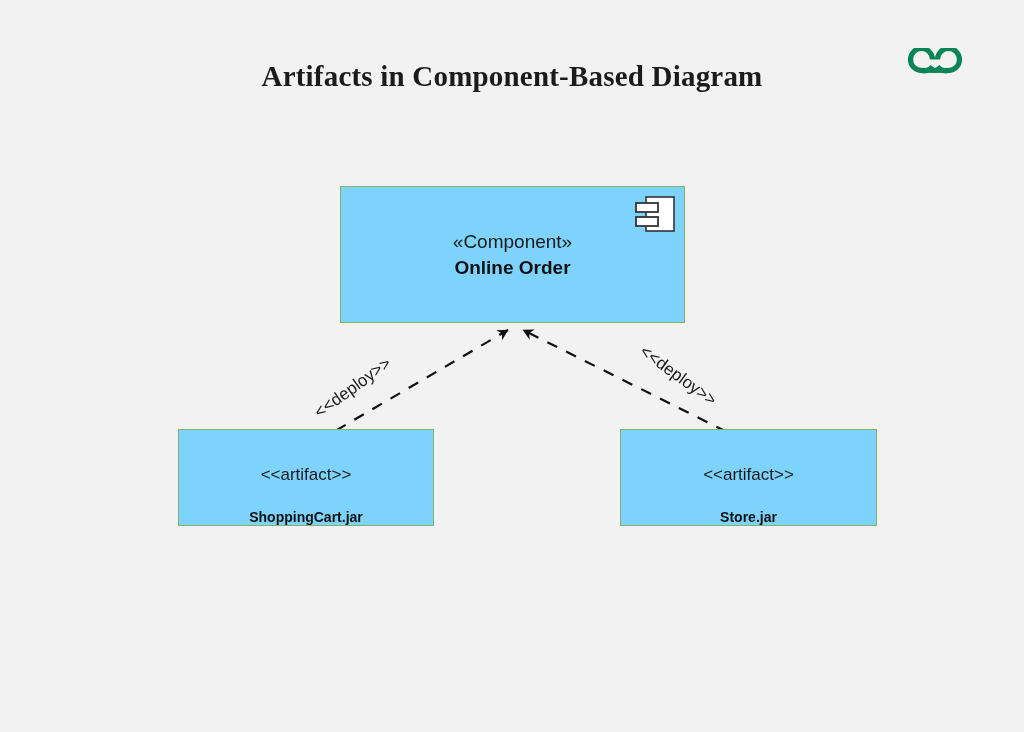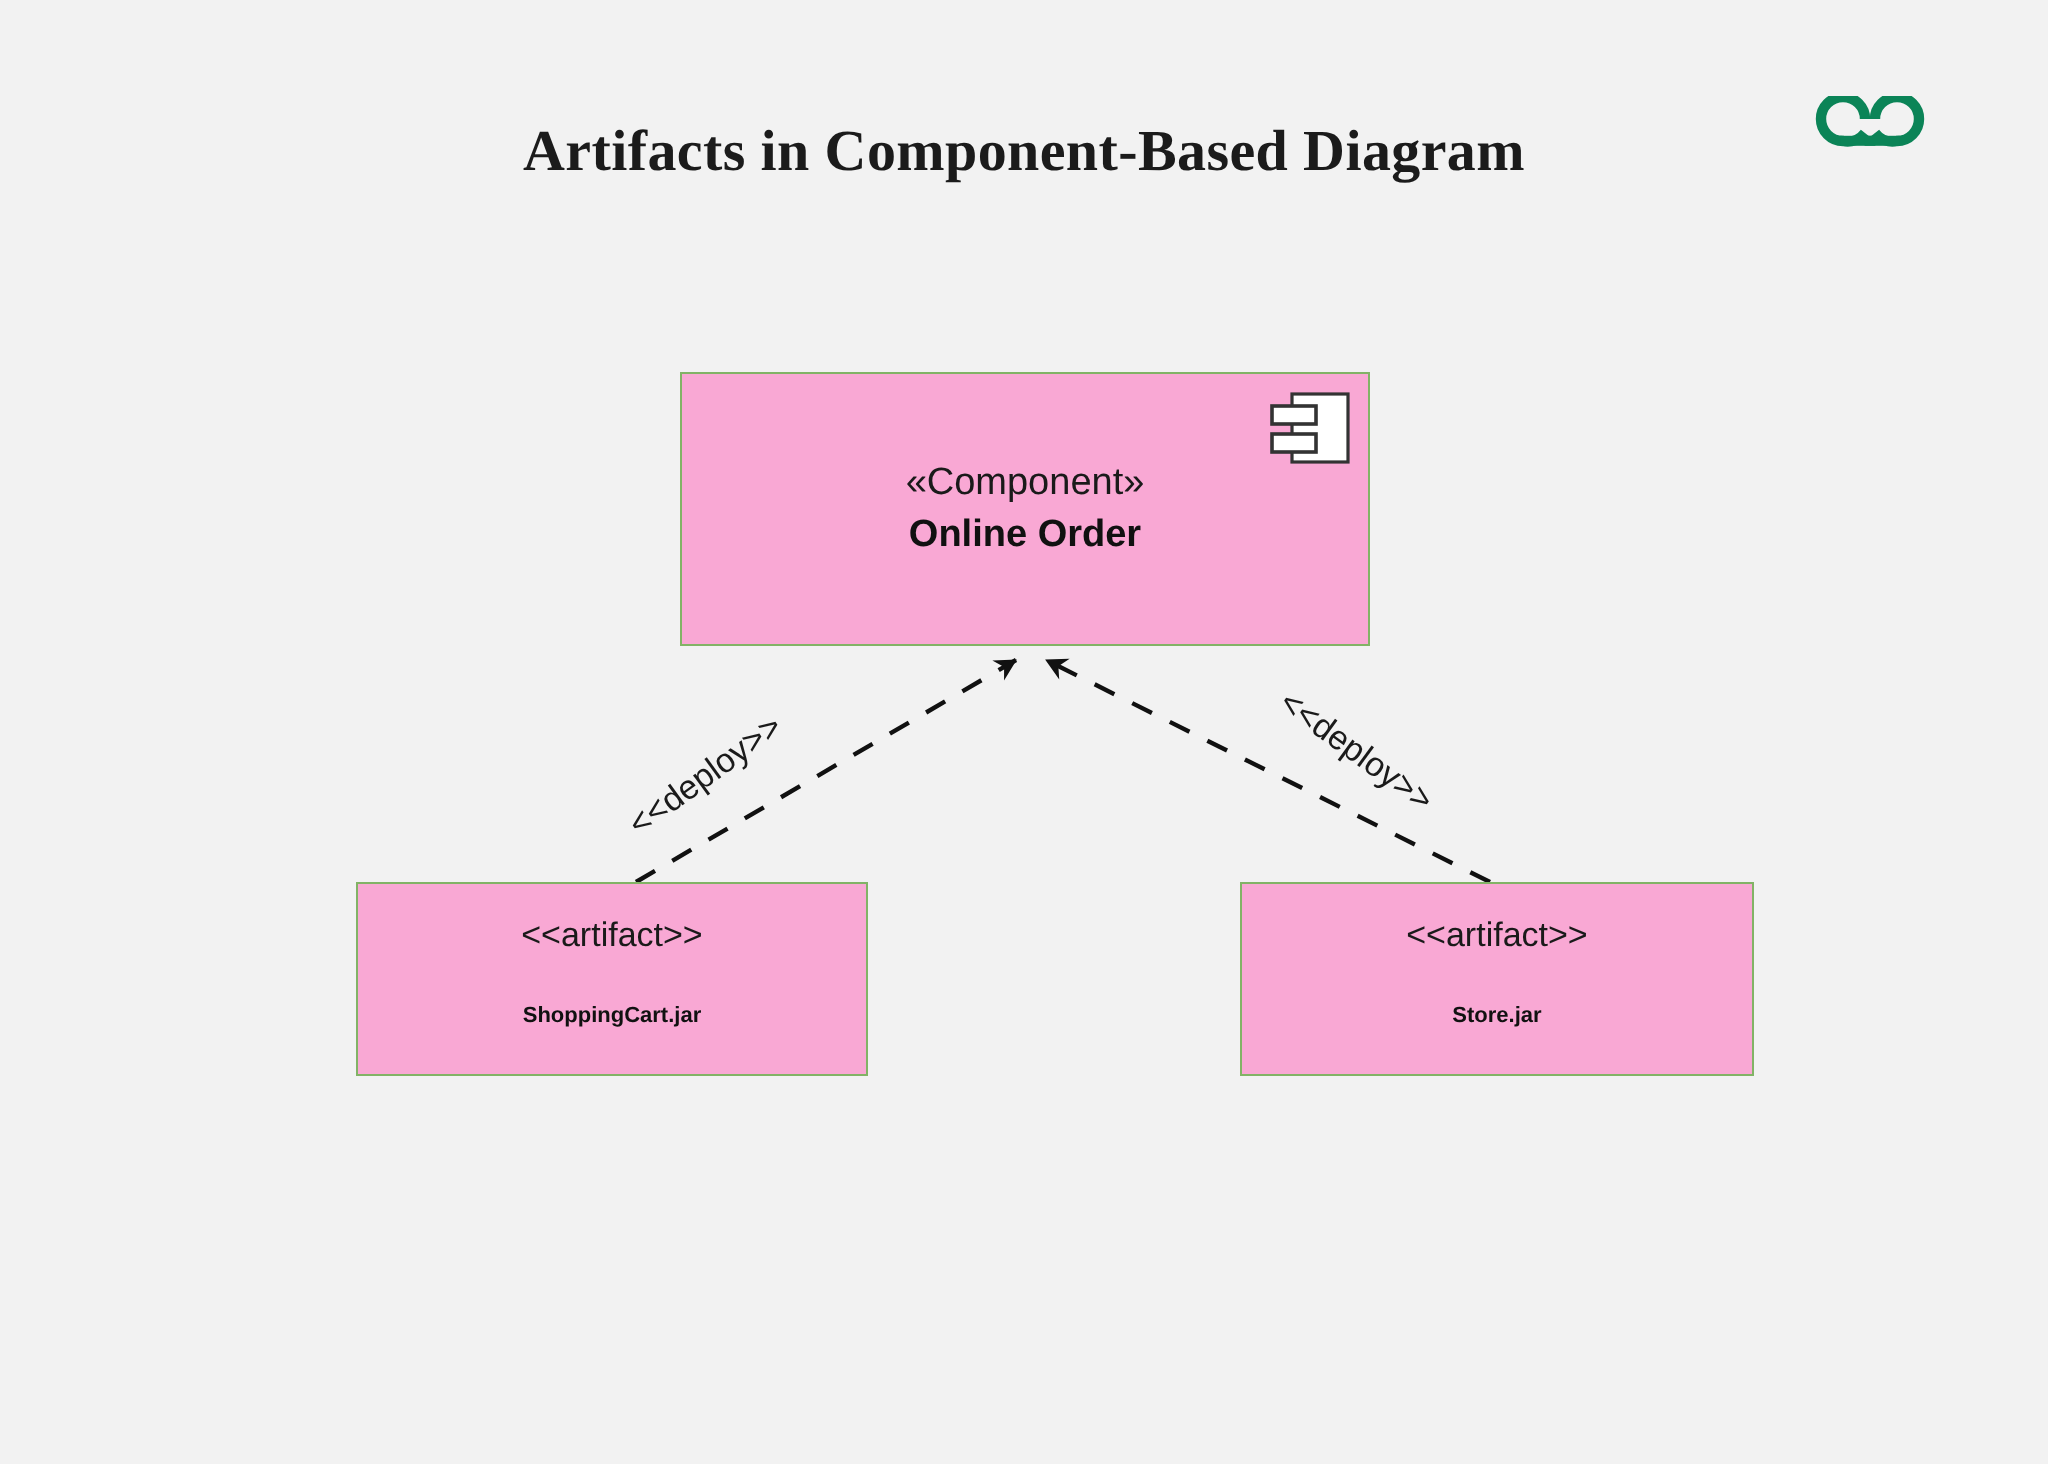--- a/index.html
+++ b/index.html
@@ -53,41 +53,41 @@
     top: 0;
     width: 1024px;
     height: 732px;
     pointer-events: none;
   }
 
   
   .uml-box {
     position: absolute;
     box-sizing: border-box;
-    background: #f9a8d4;
+    background: #7dd3fc;
     border: 1.5px solid #82b366;
     display: flex;
     flex-direction: column;
     align-items: center;
     justify-content: center;
   }
 
   .component-box {
     left: 340px;
     top: 186px;
     width: 345px;
     height: 137px;
     justify-content: center;
   }
 
   .artifact-box {
-    top: 441px;
+    top: 429px;
     width: 256px;
     height: 97px;
-    justify-content: flex-start;
+    justify-content: flex-end;
   }
   .artifact-left  { left: 178px; }
   .artifact-right { left: 620px; width: 257px; }
 
   .stereotype {
     font-size: 19px;
     color: #1a1a1a;
     line-height: 1.15;
   }
   .component-box .stereotype { margin-bottom: 4px; }
@@ -97,21 +97,21 @@
     margin-top: 16px;
   }
 
   .element-name {
     font-size: 19px;
     font-weight: bold;
     color: #111111;
     line-height: 1.15;
   }
   .artifact-box .element-name {
-    font-size: 11px;
+    font-size: 14px;
     margin-top: 24px;
   }
 
   
   .component-icon {
     position: absolute;
     right: 8px;
     top: 8px;
     width: 42px;
     height: 38px;

